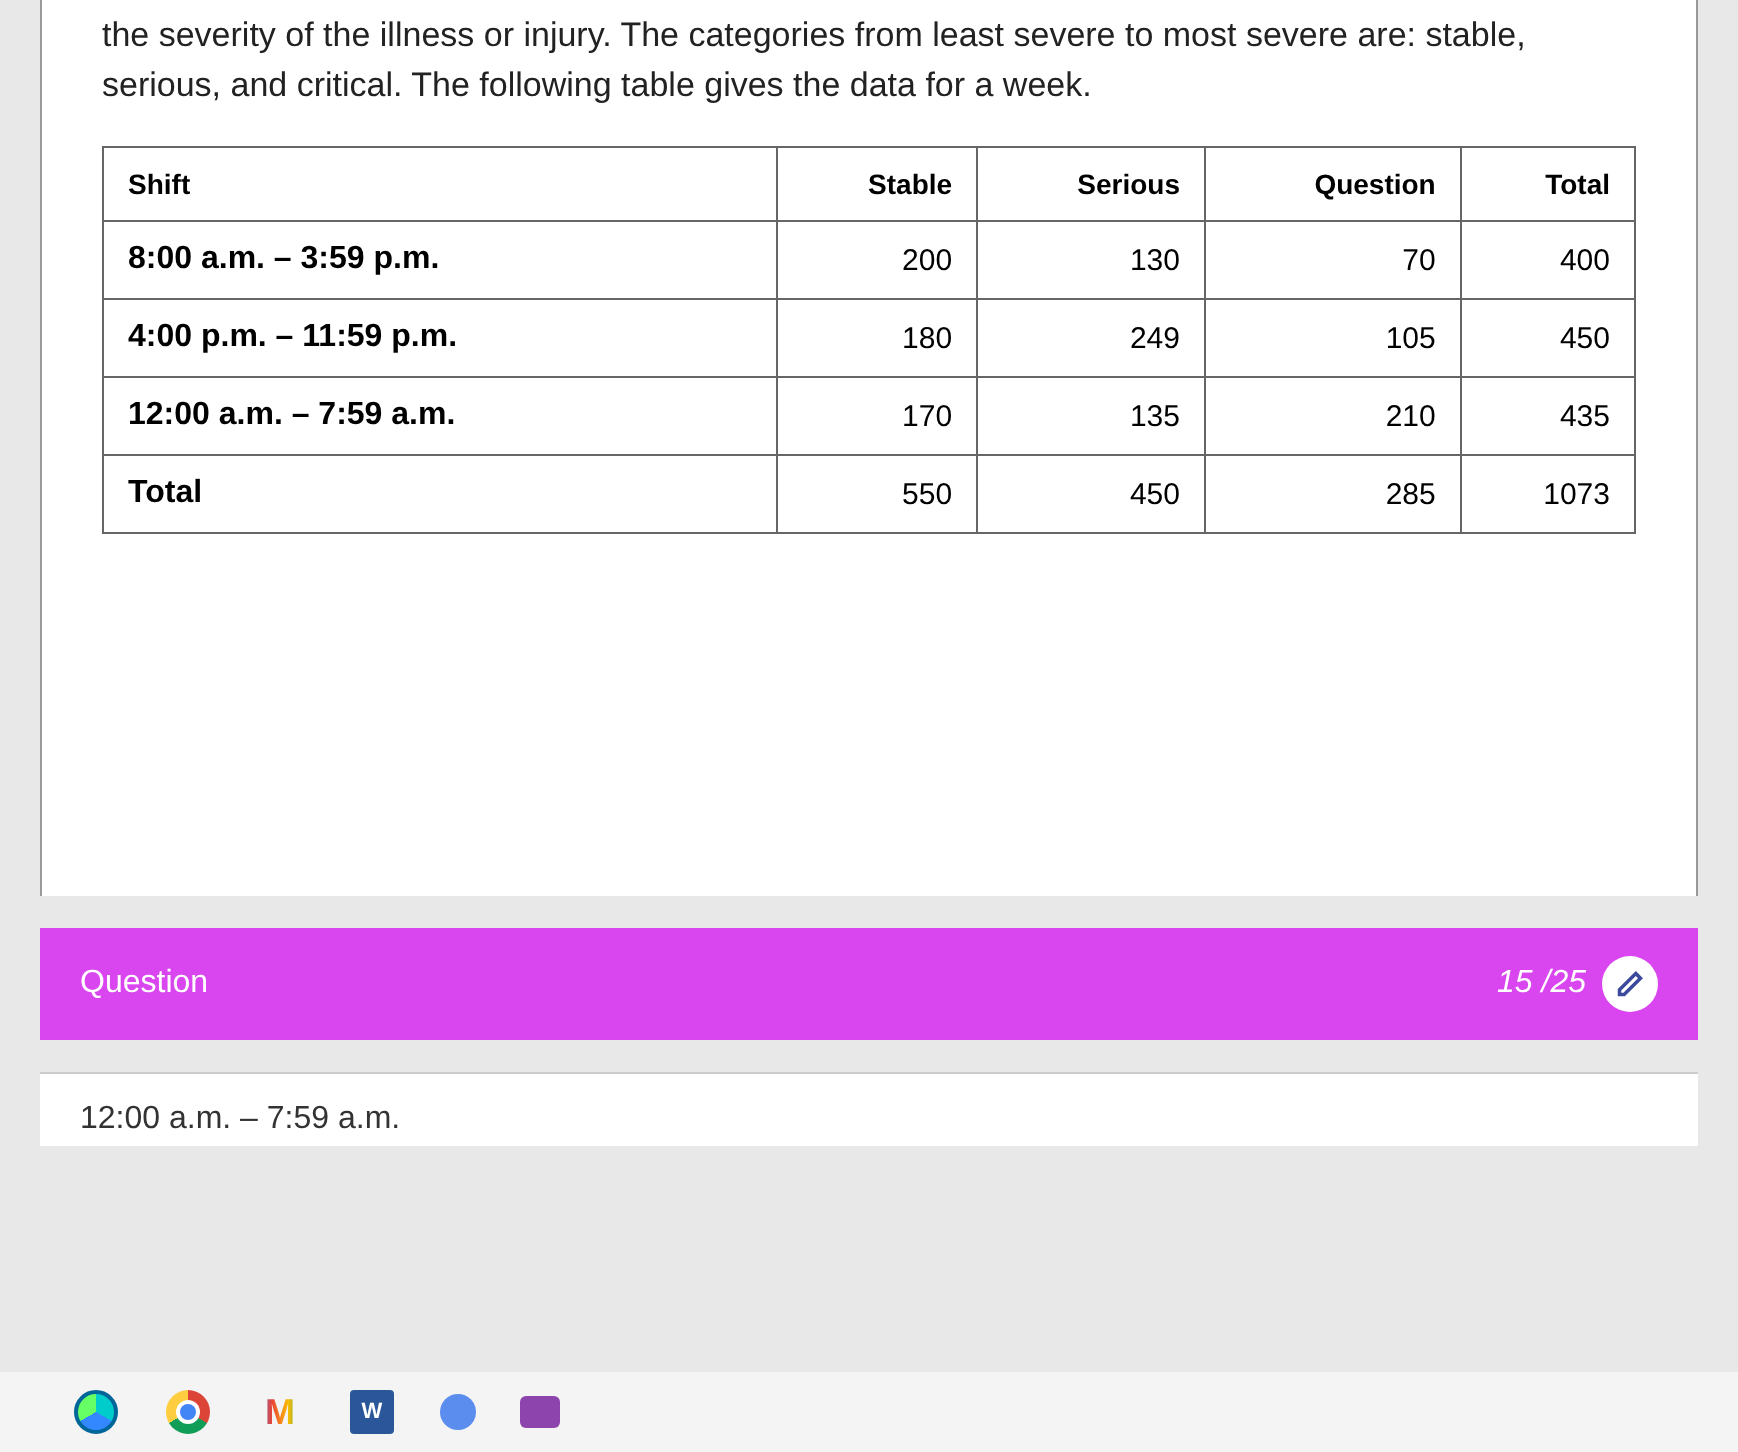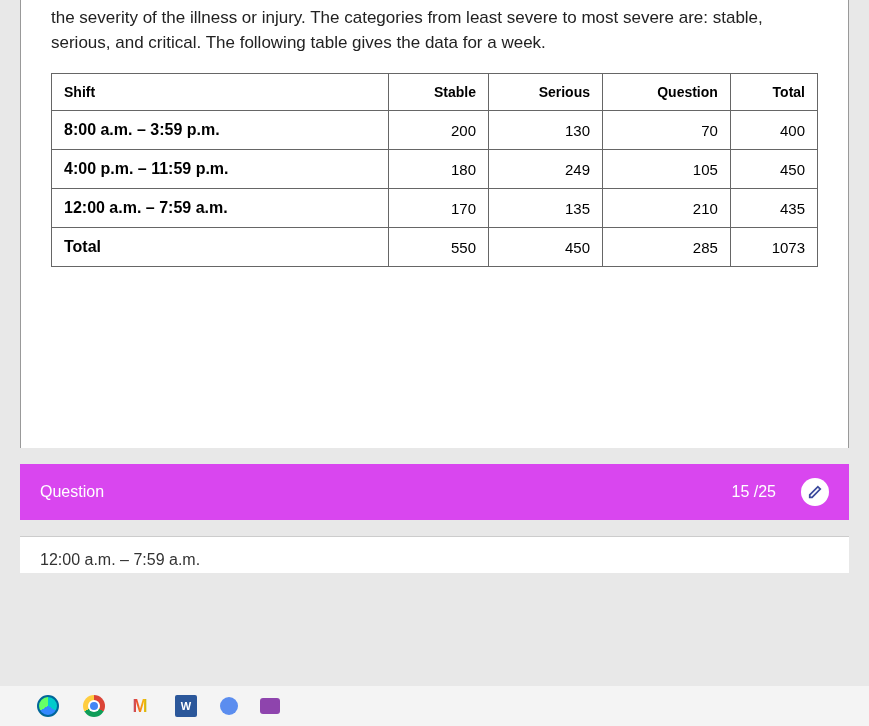--- a/index.html
+++ b/index.html
@@ -54,21 +54,21 @@
     background: #d946ef;
     color: #fff;
     padding: 14px 20px;
     display: flex;
     justify-content: space-between;
     align-items: center;
     margin: 16px 20px;
     font-size: 16px;
   }
   .progress-wrap {
-    display:flex; align-items:center; gap:25px;
+    display:flex; align-items:center; gap:8px;font-style:italic;
   }
   .edit-circle {
     background:#fff;
     width:28px; height:28px;
     border-radius:50%;
     display:flex; align-items:center; justify-content:center;
     color:#3b4a9c;
   }
   .answer-row {
     background:#fff;

